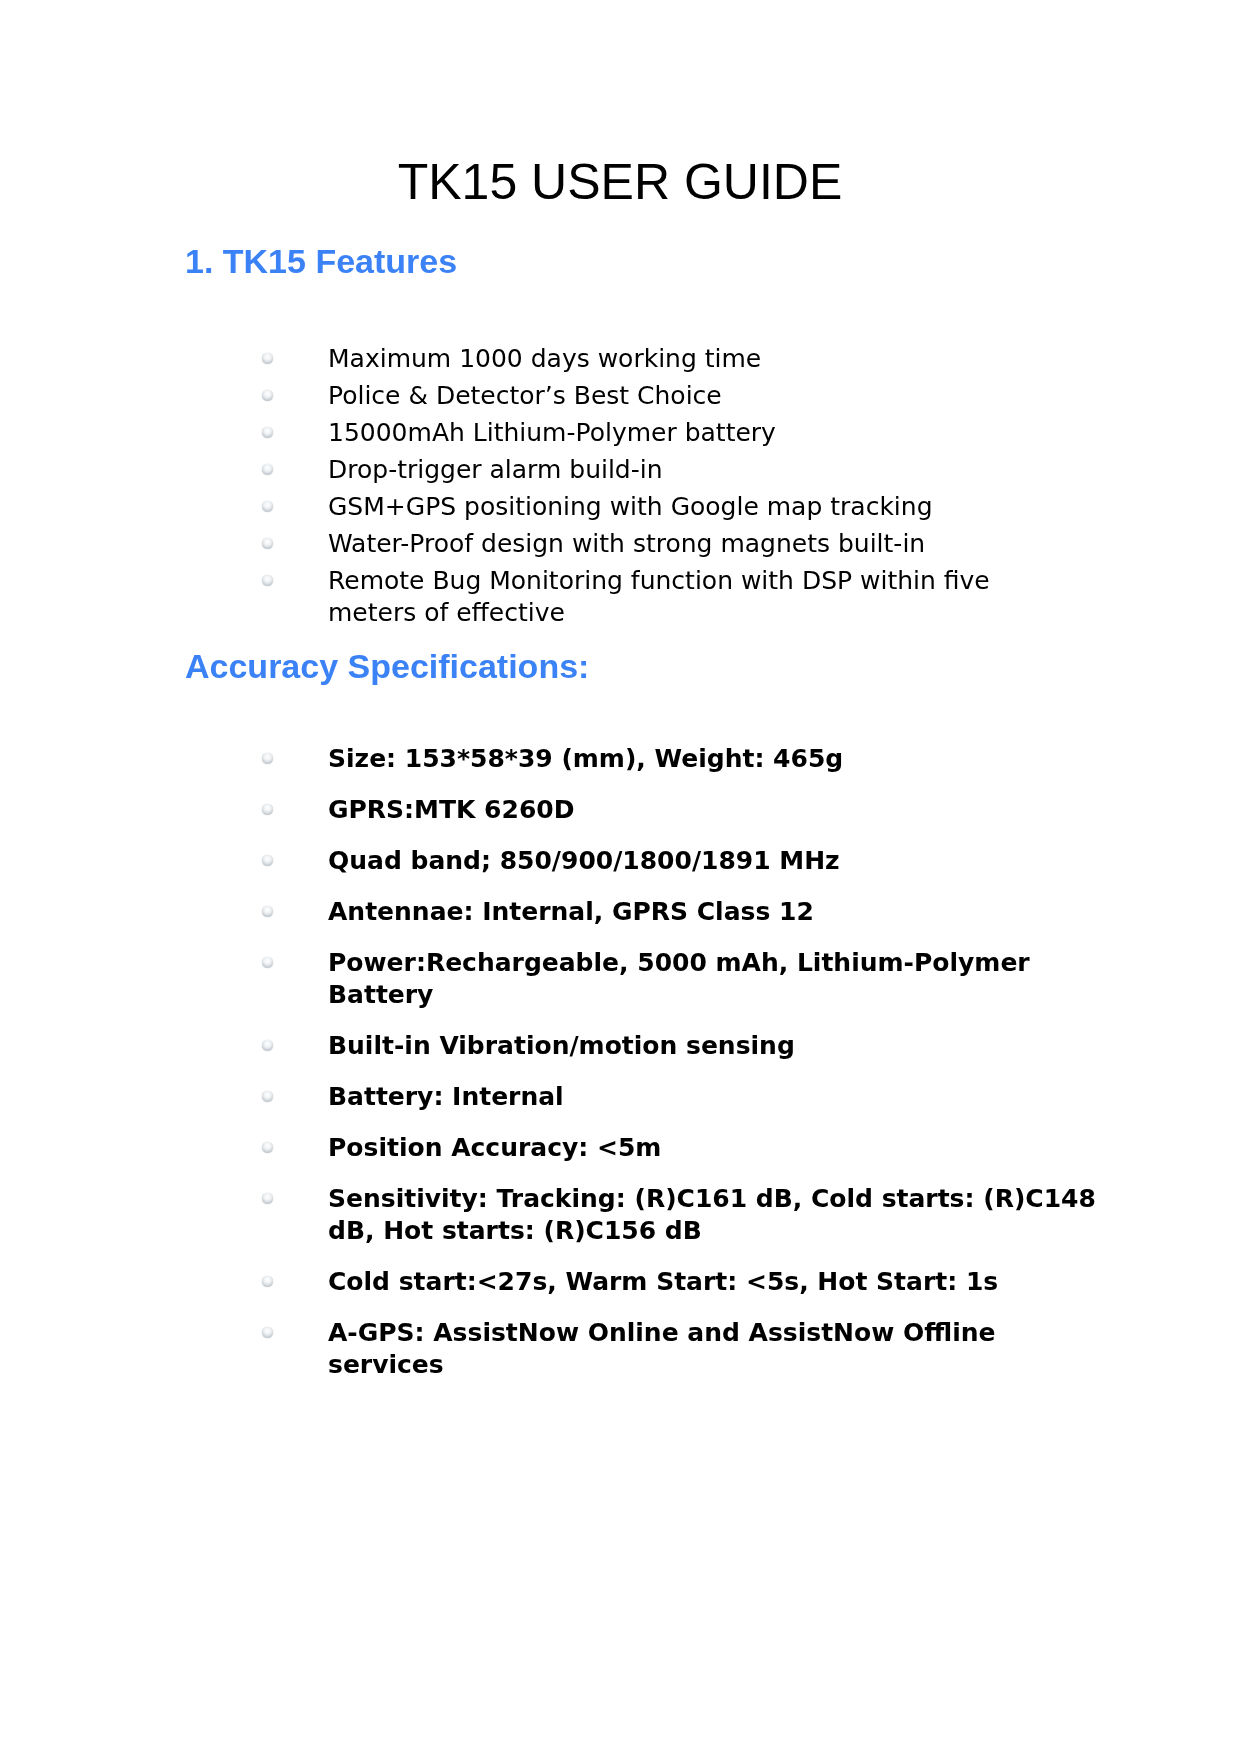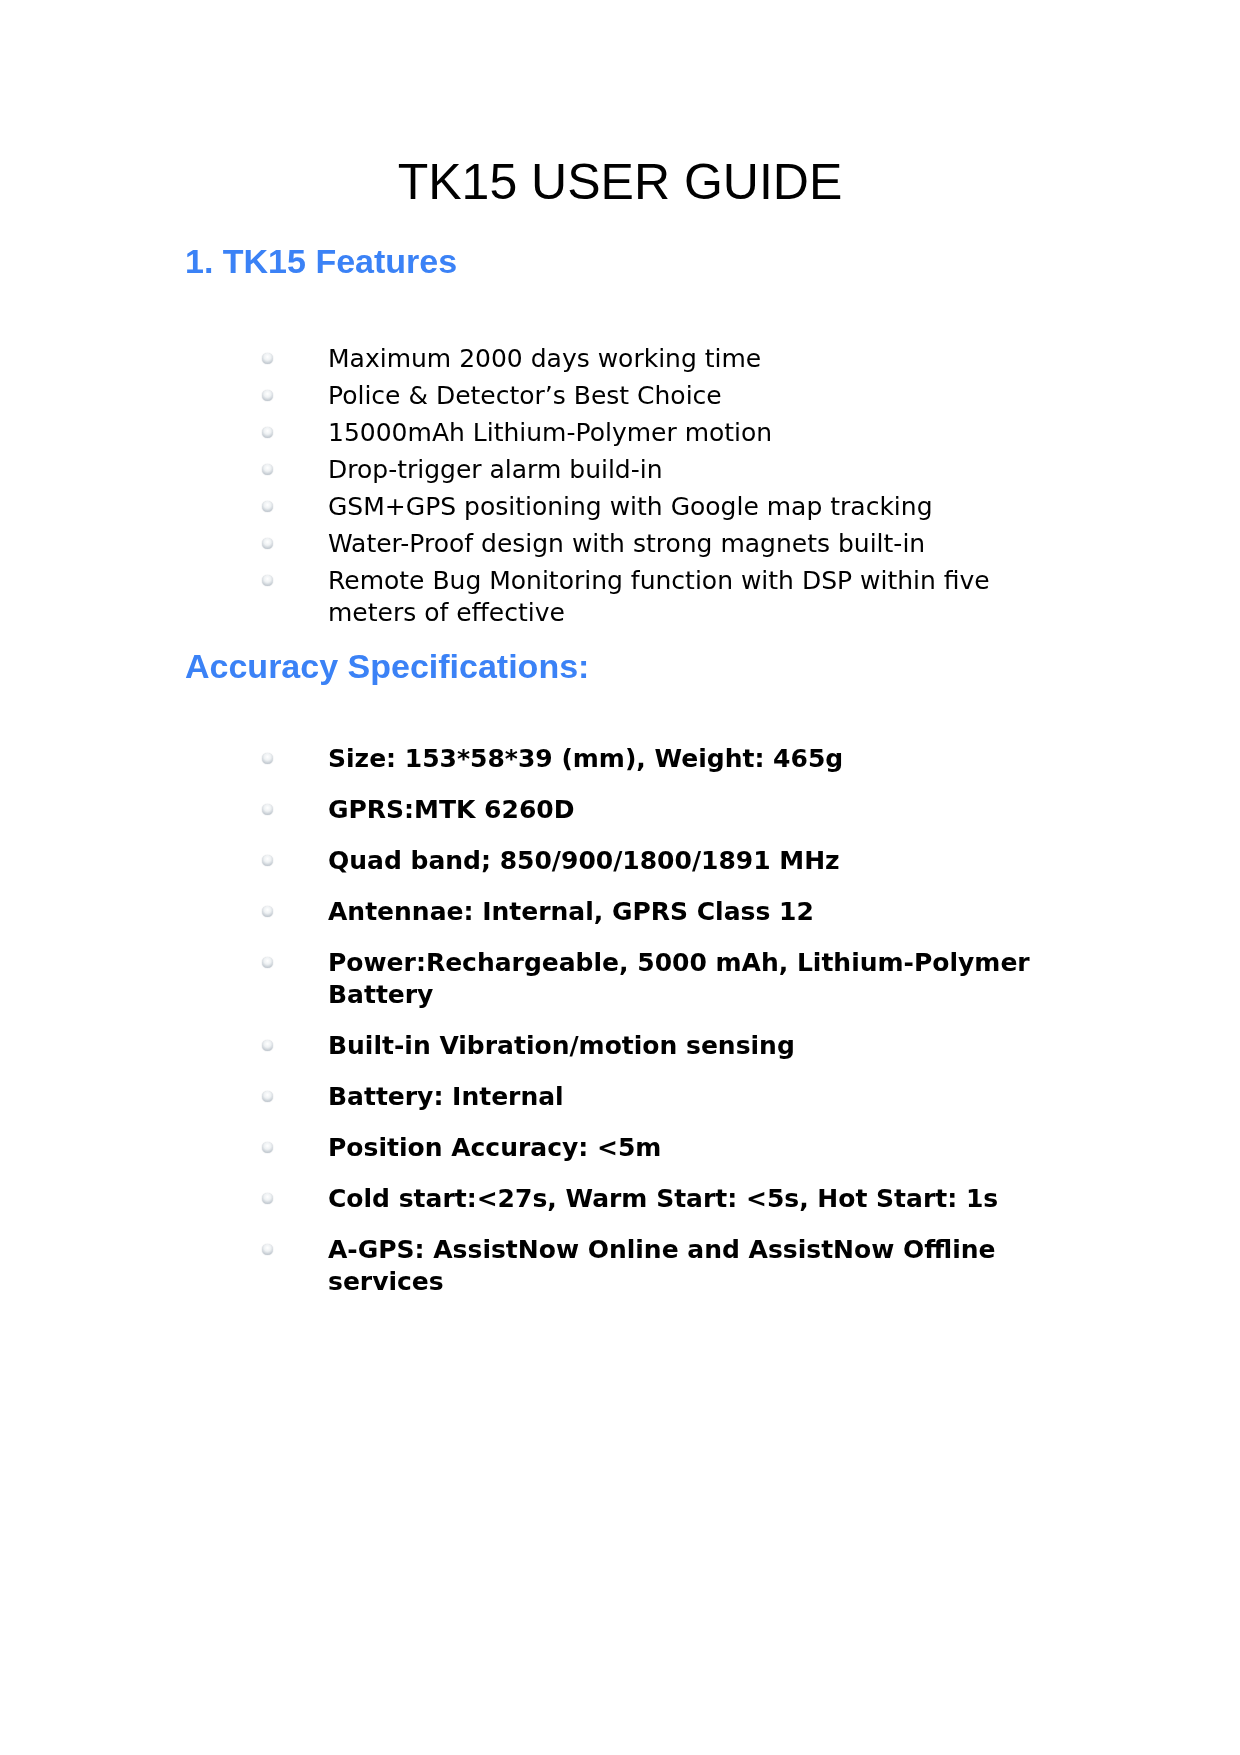--- a/index.html
+++ b/index.html
@@ -65,40 +65,42 @@
 </head>
 <body>
 
 <div class="page">
 
   <div class="doc-title">TK15 USER GUIDE</div>
 
   <h2 class="heading h-features">1. TK15 Features</h2>
 
   <ul class="list features">
-    <li><span class="bullet"></span><span class="li-text">Maximum 2000 days working time</span></li>
+    <li><span class="bullet"></span><span class="li-text">Maximum 1000 days working time</span></li>
     <li><span class="bullet"></span><span class="li-text">Police &amp; Detector’s Best Choice</span></li>
-    <li><span class="bullet"></span><span class="li-text">15000mAh Lithium-Polymer motion</span></li>
+    <li><span class="bullet"></span><span class="li-text">15000mAh Lithium-Polymer battery</span></li>
     <li><span class="bullet"></span><span class="li-text">Drop-trigger alarm build-in</span></li>
     <li><span class="bullet"></span><span class="li-text">GSM+GPS positioning with Google map tracking</span></li>
     <li><span class="bullet"></span><span class="li-text">Water-Proof design with strong magnets built-in</span></li>
     <li><span class="bullet"></span><span class="li-text">Remote Bug Monitoring function with DSP within five
 meters of effective</span></li>
   </ul>
 
   <h2 class="heading h-specs">Accuracy Specifications:</h2>
 
   <ul class="list specs">
     <li><span class="bullet"></span><span class="li-text">Size: 153*58*39 (mm), Weight: 465g</span></li>
     <li><span class="bullet"></span><span class="li-text">GPRS:MTK 6260D</span></li>
     <li><span class="bullet"></span><span class="li-text">Quad band; 850/900/1800/1891 MHz</span></li>
     <li><span class="bullet"></span><span class="li-text">Antennae: Internal, GPRS Class 12</span></li>
     <li><span class="bullet"></span><span class="li-text">Power:Rechargeable, 5000 mAh, Lithium-Polymer
 Battery</span></li>
     <li><span class="bullet"></span><span class="li-text">Built-in Vibration/motion sensing</span></li>
     <li><span class="bullet"></span><span class="li-text">Battery: Internal</span></li>
     <li><span class="bullet"></span><span class="li-text">Position Accuracy: &lt;5m</span></li>
+    <li><span class="bullet"></span><span class="li-text">Sensitivity: Tracking: (R)C161 dB, Cold starts: (R)C148
+dB, Hot starts: (R)C156 dB</span></li>
     <li><span class="bullet"></span><span class="li-text">Cold start:&lt;27s, Warm Start: &lt;5s, Hot Start: 1s</span></li>
     <li><span class="bullet"></span><span class="li-text">A-GPS: AssistNow Online and AssistNow Offline
 services</span></li>
   </ul>
 
 </div>
 
 </body></html>

